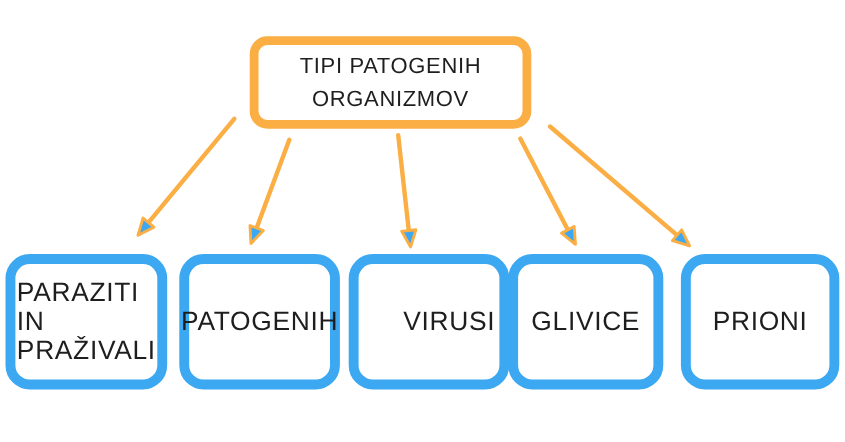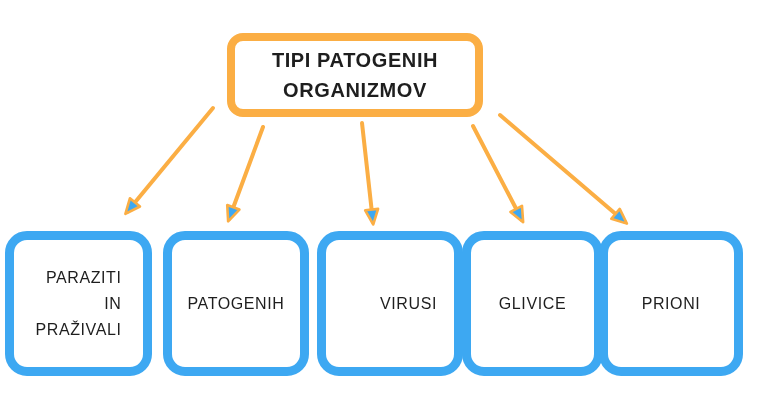--- a/index.html
+++ b/index.html
@@ -23,59 +23,59 @@
     height: 84px;
     box-sizing: border-box;
     border: 8px solid var(--orange, #FBAE44);
     border-radius: 16px;
     background: #ffffff;
     display: flex;
     align-items: center;
     justify-content: center;
     text-align: center;
     font-size: 20px;
-    font-weight: bold;
+    font-weight: normal;
     letter-spacing: 0.6px;
     line-height: 30px;
     color: var(--text, #1E1E1E);
     white-space: pre-line;
     z-index: 2;
   }
   .arrows-layer {
     position: absolute;
     left: 0;
     top: 0;
     width: 768px;
     height: 402px;
     z-index: 1;
   }
   .node {
     position: absolute;
     top: 231px;
-    height: 145px;
+    height: 123px;
     box-sizing: border-box;
     border: 9px solid var(--blue, #3DA8F2);
     border-radius: 22px;
     background: #ffffff;
     display: flex;
     align-items: center;
     justify-content: center;
-    text-align: right;
-    font-size: 16px;
+    text-align: left;
+    font-size: 24px;
     letter-spacing: 0.6px;
     line-height: 26px;
     color: var(--text, #1E1E1E);
     white-space: pre-line;
     z-index: 2;
   }
   .n1 { left: 5px;   width: 147px; }
   .n2 { left: 163px; width: 146px; }
   .n3 { left: 317px; width: 146px; padding-left: 37px; }
   .n4 { left: 462px; width: 141px; }
-  .n5 { left: 599px; width: 144px; }
+  .n5 { left: 619px; width: 144px; }
 </style>
 </head>
 <body>
 
 <div class="canvas">
 
   <div class="title-box">TIPI PATOGENIH
 ORGANIZMOV</div>
 
   <svg class="arrows-layer" viewBox="0 0 768 402" xmlns="http://www.w3.org/2000/svg">

